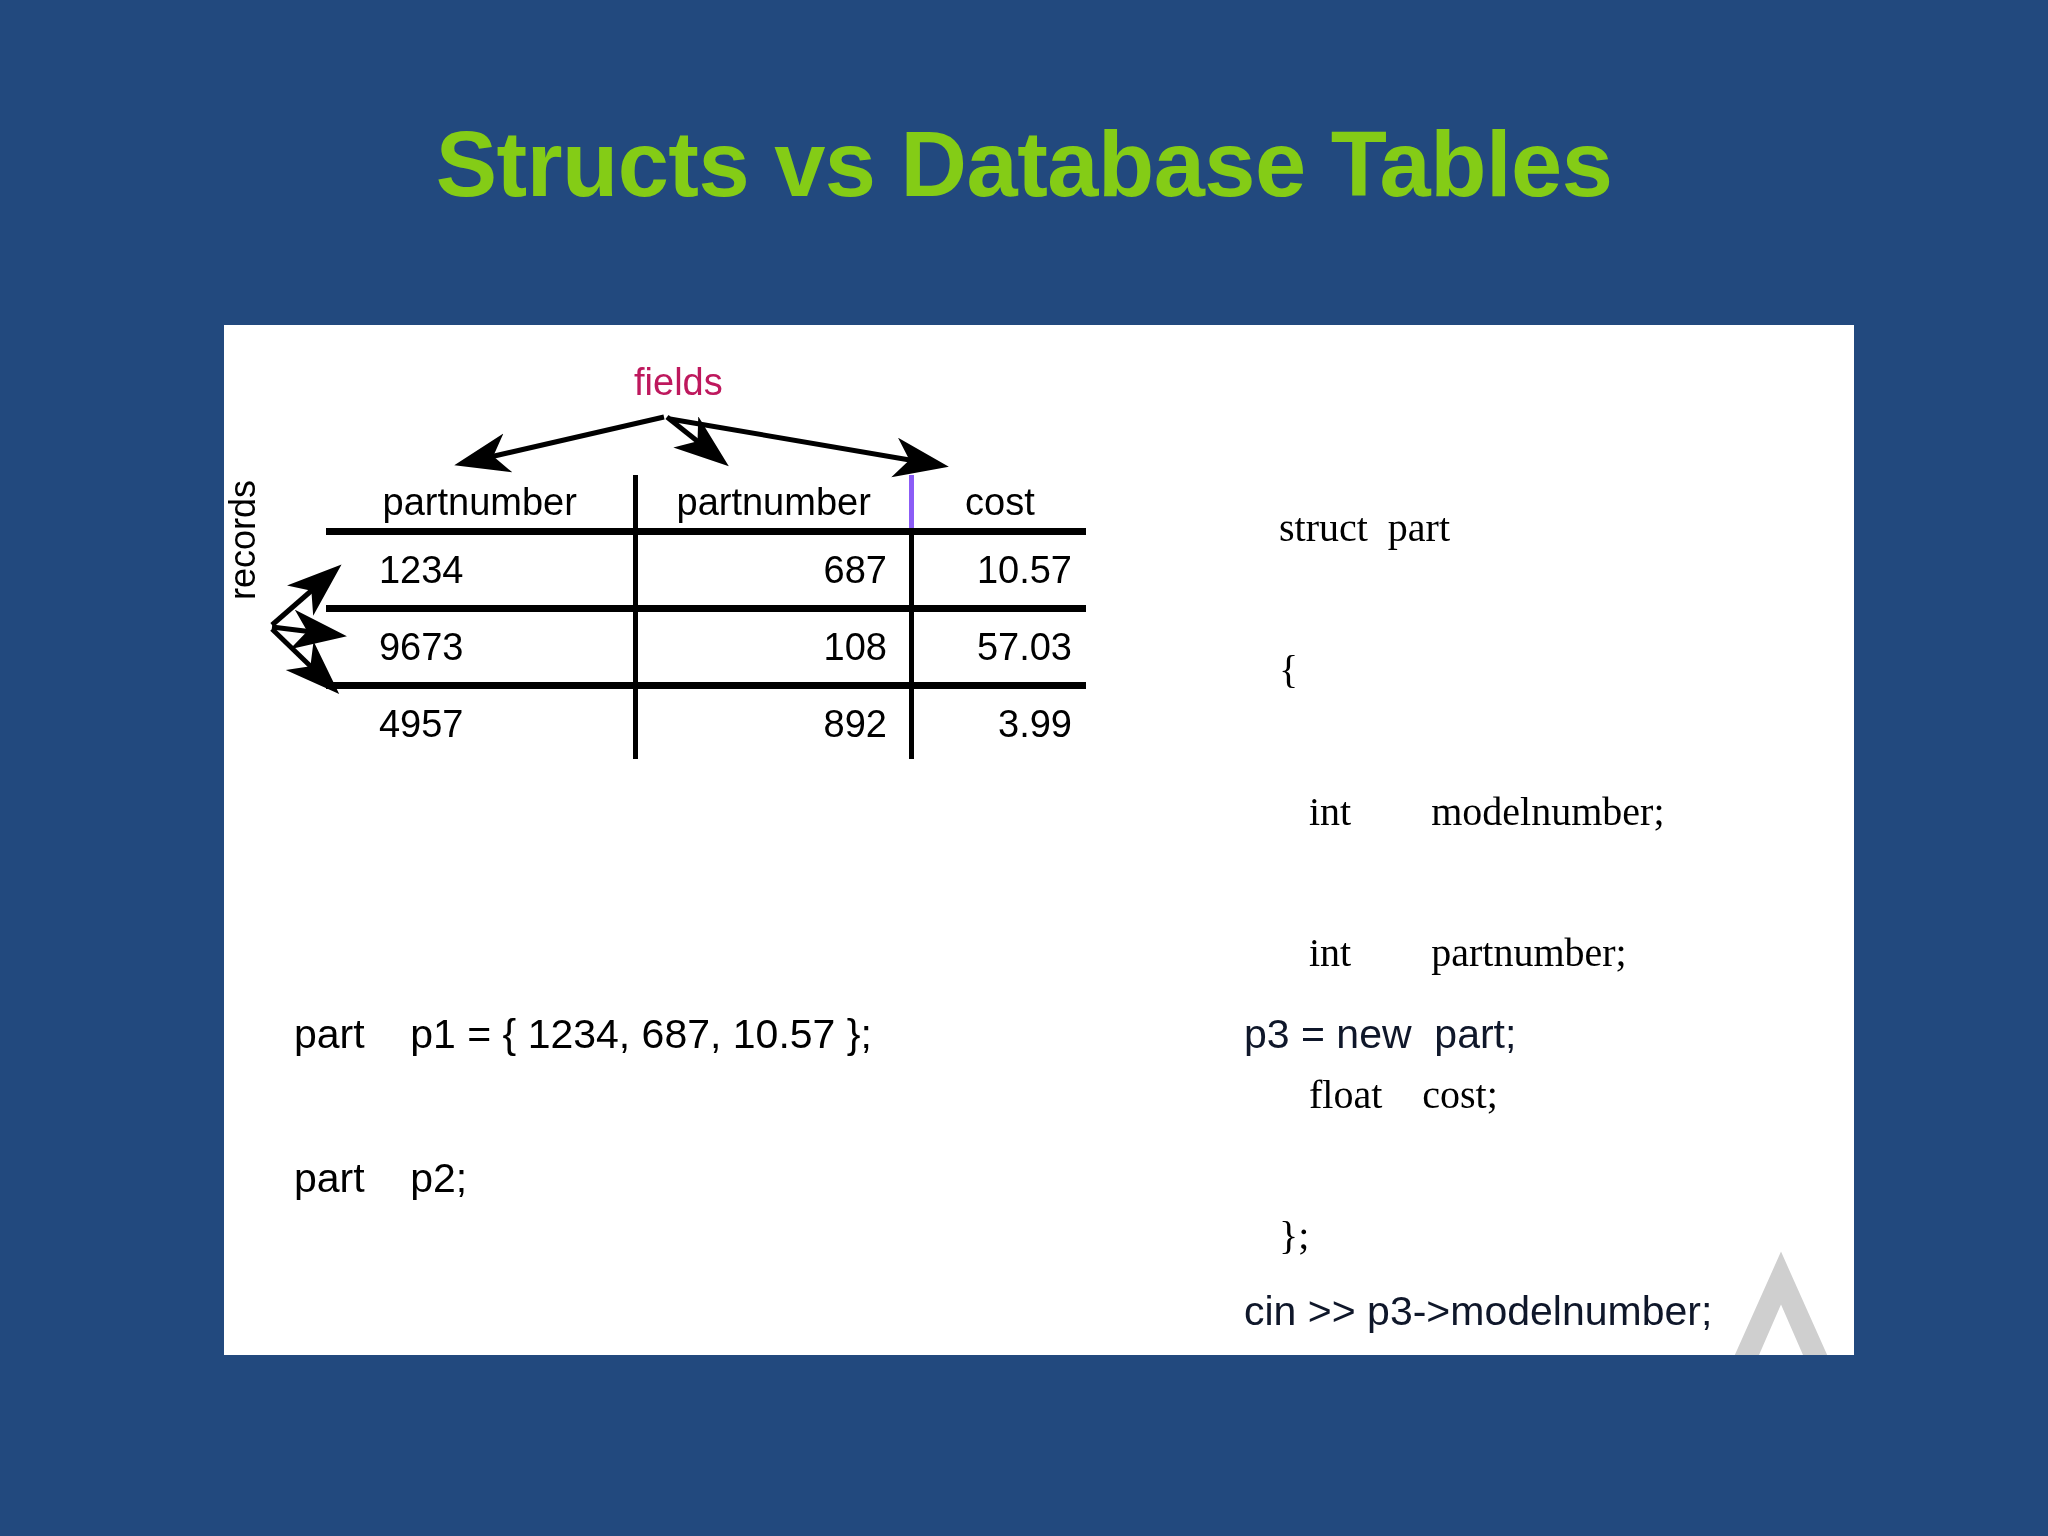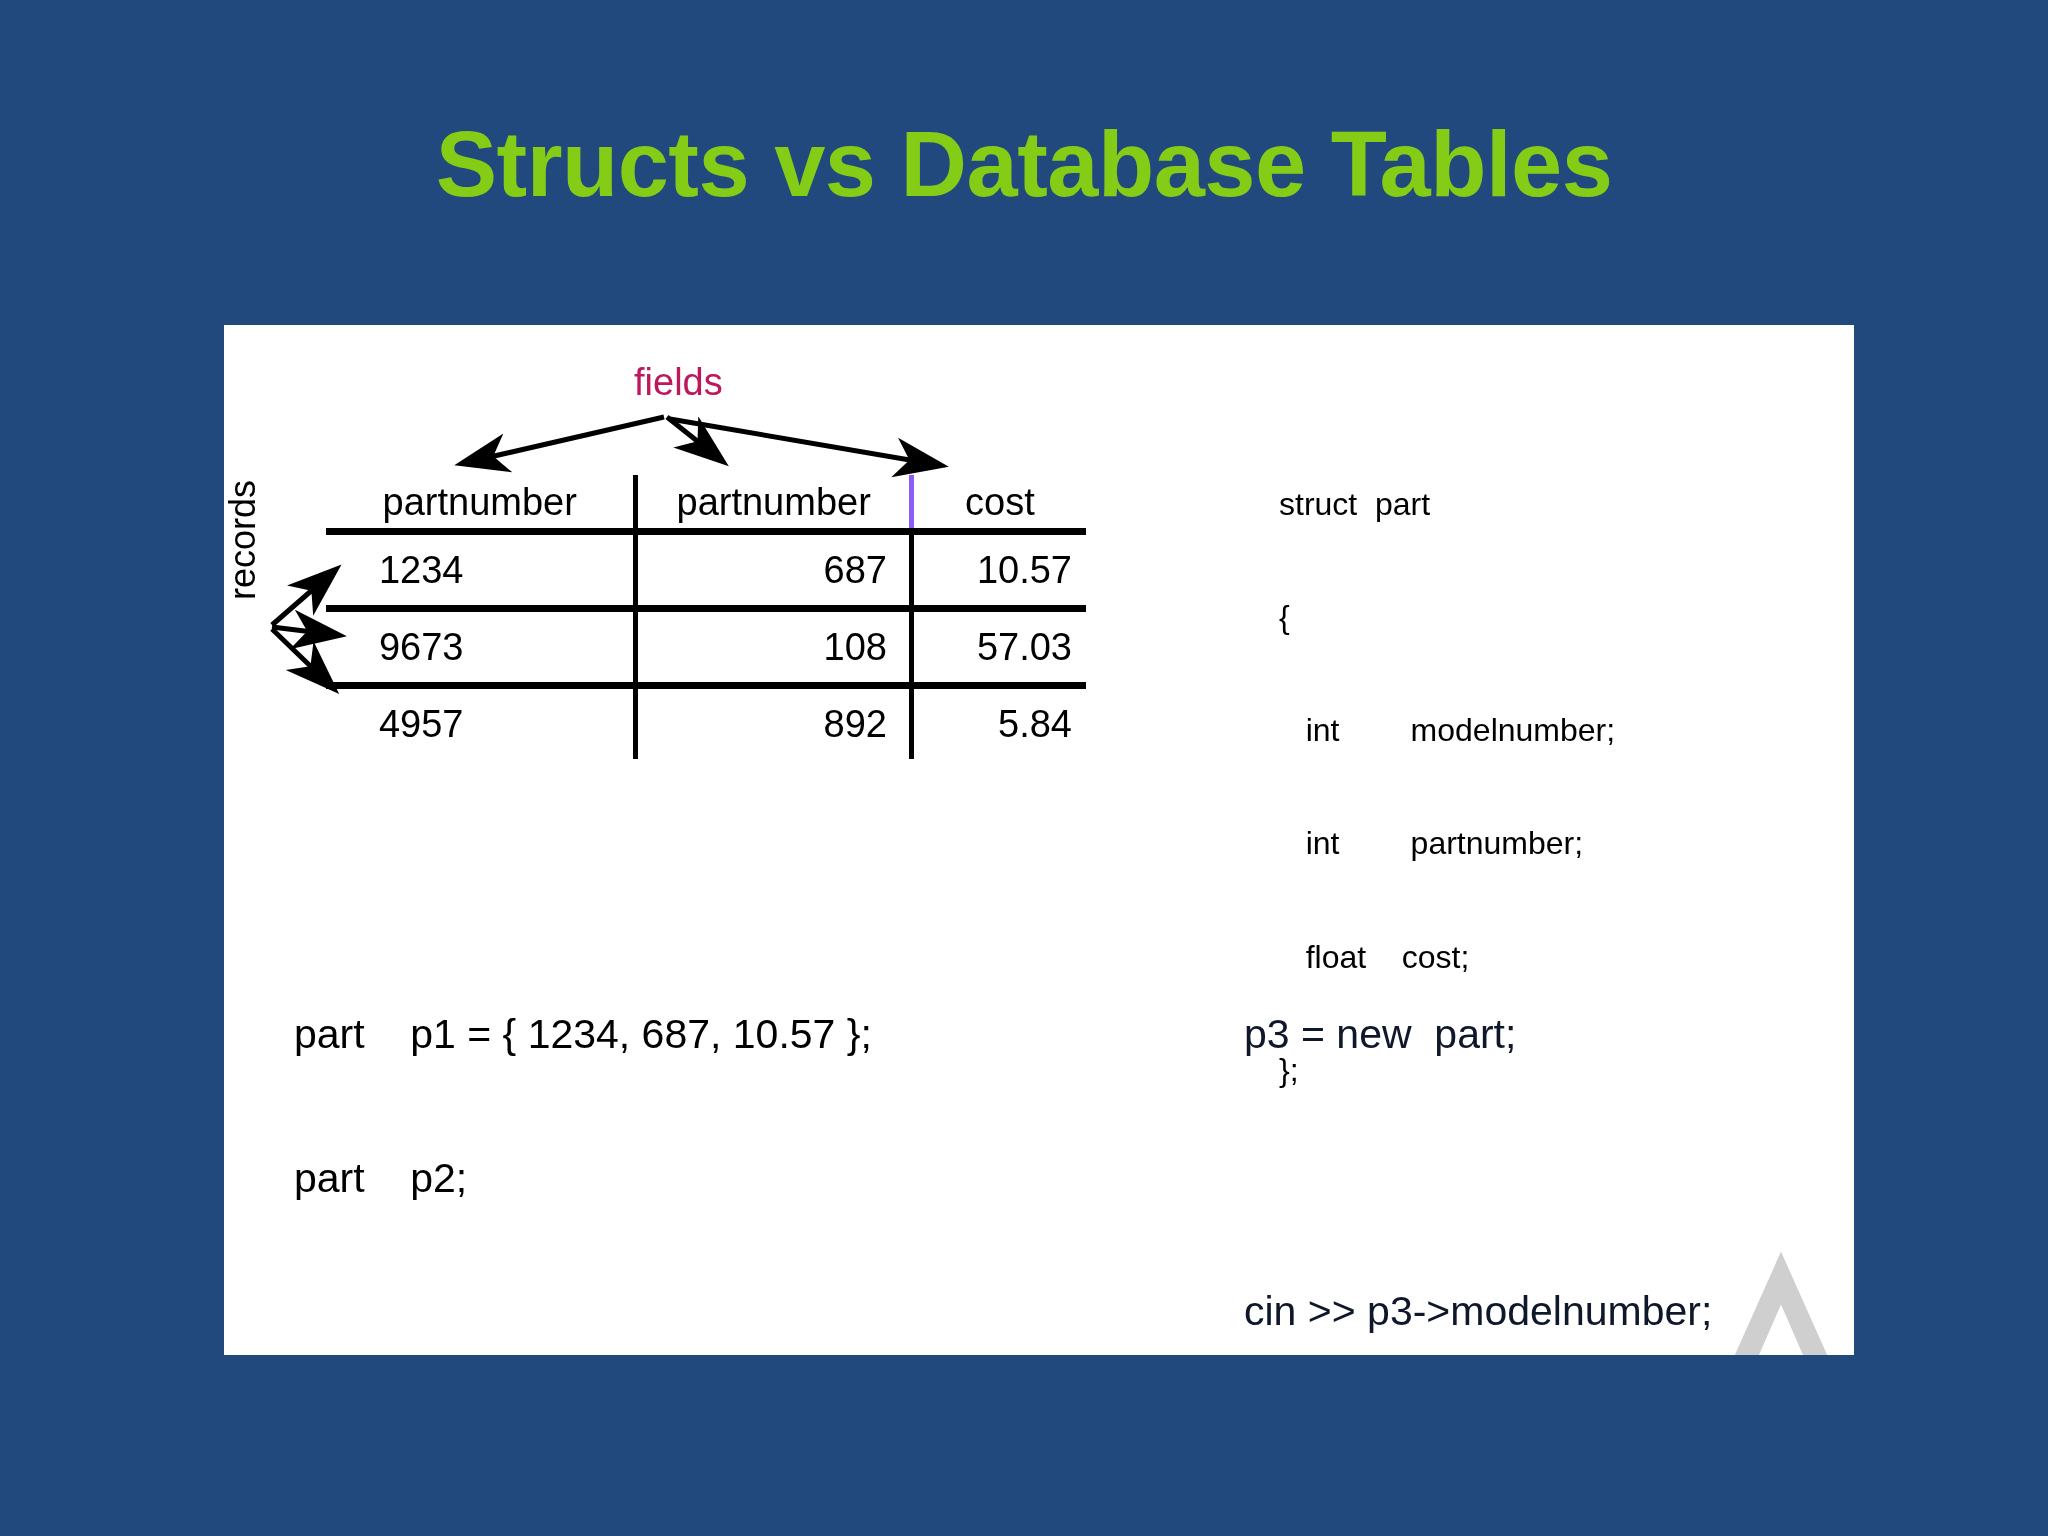--- a/index.html
+++ b/index.html
@@ -120,25 +120,25 @@
   .dbtable td.c-model { border-right: 5px solid #000; padding-right: 170px; }
   .dbtable td.c-part  { border-right: 5px solid #000; padding-right: 22px; }
   .dbtable td.c-cost  { padding-right: 14px; }
   .dbtable tr:last-child td { border-bottom: none; }
 
   
   .struct-block {
     position: absolute;
     left: 1055px;
     top: 85px;
-    font-size: 32px;
+    font-size: 40px;
     color: #000;
     line-height: 1.18;
     white-space: pre;
-    font-family: Liberation Sans, sans-serif;
+    font-family: Liberation Serif, serif;
   }
 
   
   .code-left {
     position: absolute;
     left: 70px;
     top: 590px;
     font-size: 41px;
     color: #000;
     line-height: 1.17;
@@ -211,21 +211,21 @@
           <td class="c-cost">10.57</td>
         </tr>
         <tr>
           <td class="c-model">9673</td>
           <td class="c-part">108</td>
           <td class="c-cost">57.03</td>
         </tr>
         <tr>
           <td class="c-model">4957</td>
           <td class="c-part">892</td>
-          <td class="c-cost">5.84</td>
+          <td class="c-cost">3.99</td>
         </tr>
       </tbody>
     </table>
   </div>
 
   <div class="struct-block">
     <span class="code-line">struct  part</span>
     <span class="code-line">{</span>
     <span class="code-line">   int        modelnumber;</span>
     <span class="code-line">   int        partnumber;</span>

